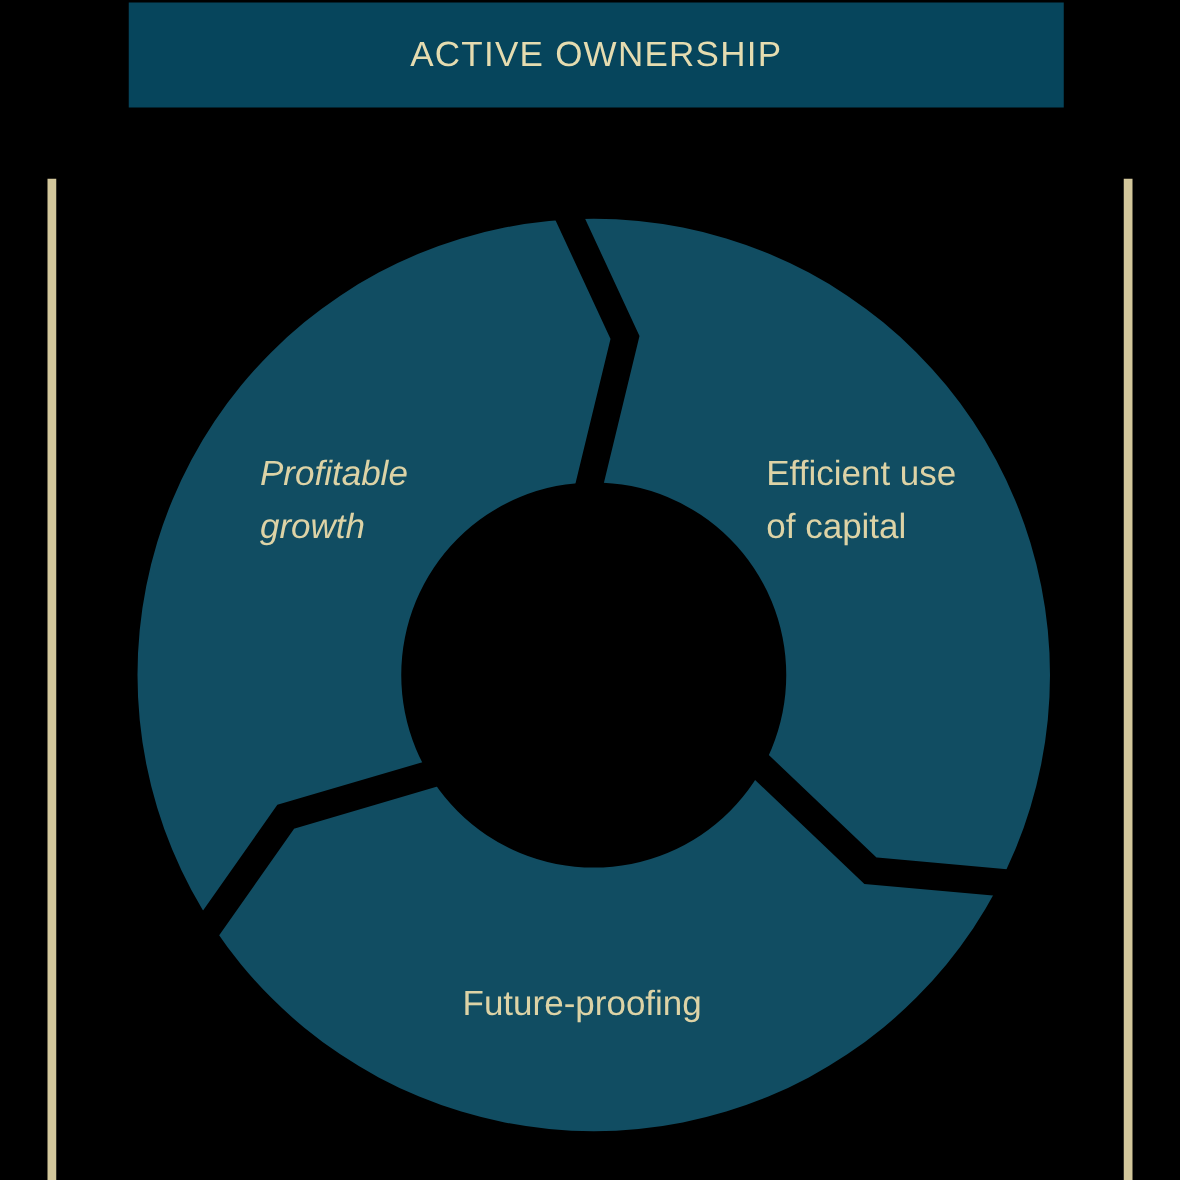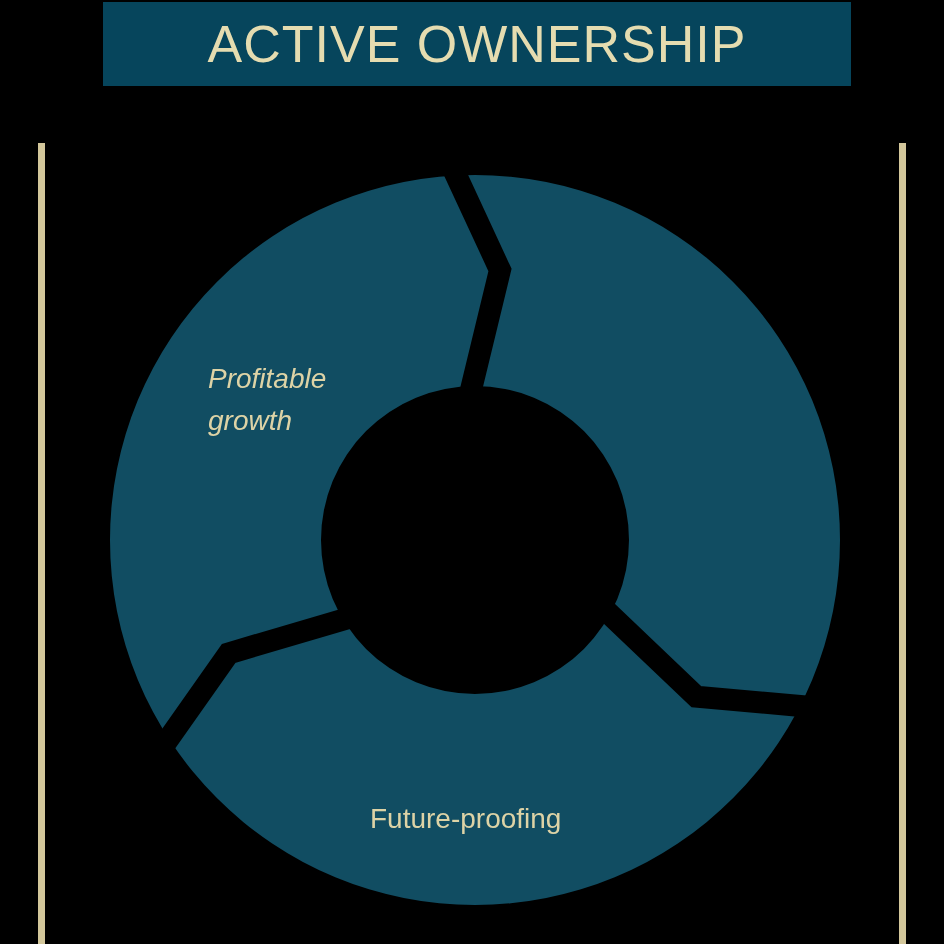--- a/index.html
+++ b/index.html
@@ -15,21 +15,21 @@
   body{font-family:"Liberation Sans", sans-serif;}
   .stage{position:relative;width:944px;height:944px;background:var(--background);}
 
   .header{
     position:absolute;left:103px;top:2px;width:748px;height:84px;
     background:var(--header-fill);
     display:flex;align-items:center;justify-content:center;
   }
   .header span{
     color:var(--title-text);
-    font-size:52px;
+    font-size:28px;
     letter-spacing:1px;
     white-space:nowrap;
   }
 
   .vline{
     position:absolute;top:143px;bottom:0;width:7px;
     background:var(--border-line);
   }
   .vline.left{left:38px;}
   .vline.right{left:899px;}
@@ -39,21 +39,21 @@
   .gap{stroke:var(--background);stroke-width:22;fill:none;stroke-linejoin:miter;}
 
   .label{
     position:absolute;
     color:var(--label-text);
     font-size:28px;
     line-height:42px;
   }
   .l-pg{left:208px;top:358px;width:150px;font-style:italic;}
   .l-eu{left:613px;top:358px;width:175px;}
-  .l-fp{left:370px;top:798px;white-space:nowrap;}
+  .l-fp{left:370px;top:782px;white-space:nowrap;}
 </style>
 </head>
 <body>
 
 <div class="stage">
 
   <div class="header">
     <span>ACTIVE OWNERSHIP</span>
   </div>
 
@@ -62,15 +62,16 @@
 
   <svg class="diagram" width="944" height="944" viewBox="0 0 944 944" aria-hidden="true">
     <path class="ring" fill-rule="evenodd" d="M110,540 a365,365 0 1,0 730,0 a365,365 0 1,0 -730,0
              M321,540 a154,154 0 1,1 308,0 a154,154 0 1,1 -308,0"></path>
     <path class="gap" d="M449,160 L500,270 L468,402"></path>
     <path class="gap" d="M449,160 L500,270 L468,402" transform="rotate(120 475 540)"></path>
     <path class="gap" d="M449,160 L500,270 L468,402" transform="rotate(240 475 540)"></path>
   </svg>
 
   <div class="label l-pg">Profitable growth</div>
+  <div class="label l-eu">Efficient use of capital</div>
   <div class="label l-fp">Future-proofing</div>
 
 </div>
 
 </body></html>

